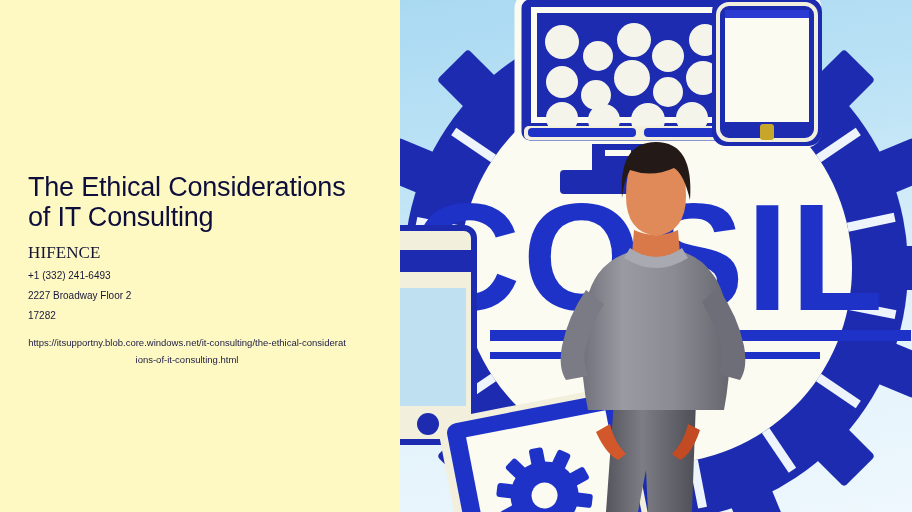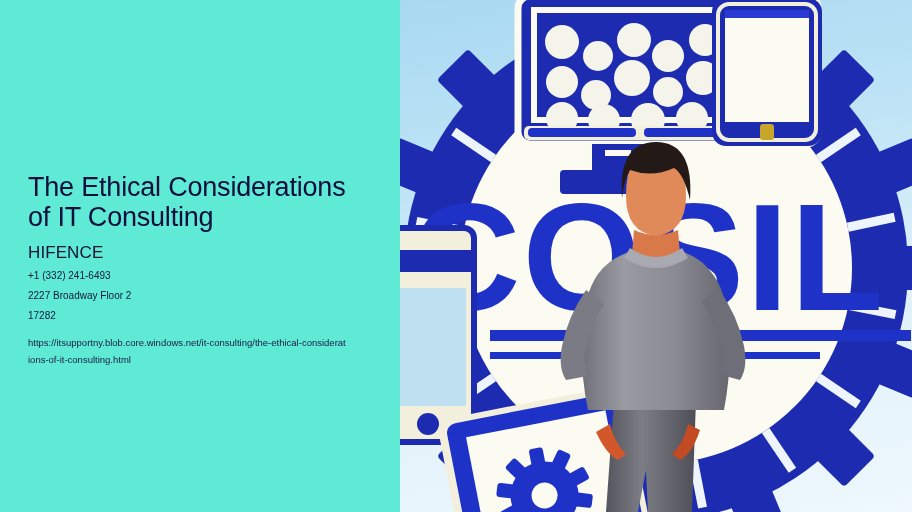--- a/index.html
+++ b/index.html
@@ -13,21 +13,21 @@
     height: 512px;
     overflow: hidden;
     font-family: "Liberation Sans", sans-serif;
   }
 
   
   #left-panel {
     position: absolute;
     left: 0; top: 0;
     width: 400px; height: 512px;
-    background: #5eead4;
+    background: #fef9c3;
   }
   #text-block {
     position: absolute;
     left: 28px;
     top: 172px;
     width: 340px;
   }
   #page-title {
     font-size: 27px;
     line-height: 30px;
@@ -35,34 +35,36 @@
     color: #0e0e3c;
     margin: 0 0 10px 0;
     letter-spacing: -0.2px;
   }
   #company-name {
     font-size: 17px;
     line-height: 21px;
     color: #121232;
     margin: 0 0 3px 0;
     letter-spacing: 0.1px;
+    font-family: Liberation Serif, serif;
   }
   .contact-line {
     font-size: 10px;
     line-height: 20px;
     color: #16163a;
     margin: 0;
   }
   #source-url {
     font-size: 9.5px;
     line-height: 17px;
     color: #1b1b42;
     margin: 8px 0 0 0;
     width: 318px;
     word-break: break-all;
+    text-align: center;
   }
 
   
   #image-panel {
     position: absolute;
     left: 400px; top: 0;
     width: 512px; height: 512px;
     overflow: hidden;
     background: linear-gradient(170deg, #a9d9f2 0%, #bfe4f6 32%, #dff0fa 60%, #eef8fd 100%);
   }

